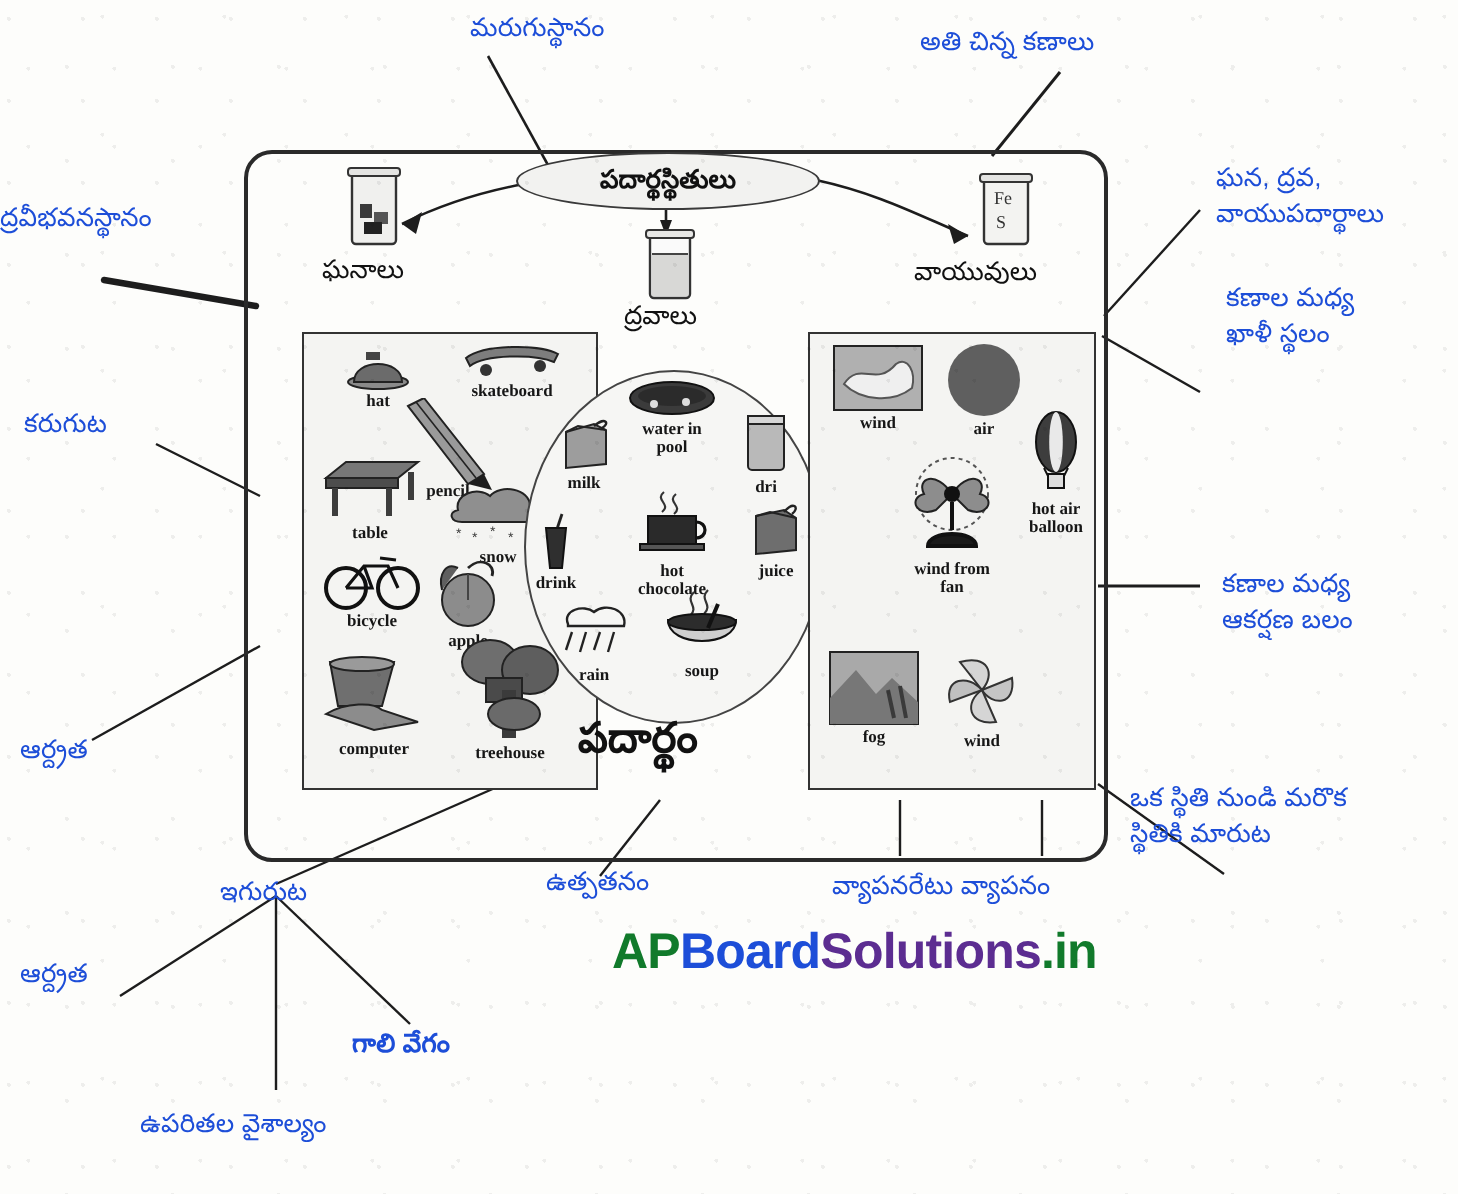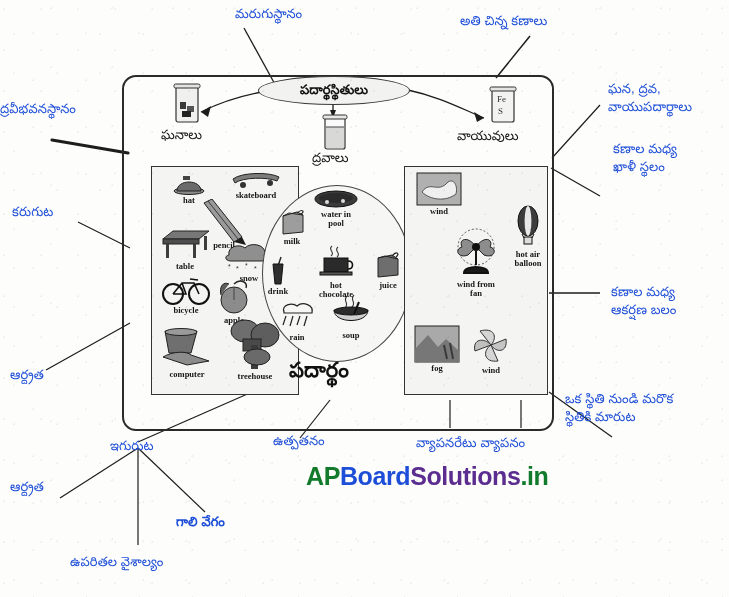--- a/index.html
+++ b/index.html
@@ -277,20 +277,27 @@
       <svg class="gl" width="46" height="20" viewBox="0 0 46 20">
         <ellipse cx="23" cy="10" rx="21" ry="8" fill="#3b3b3b" stroke="#111"></ellipse>
         <ellipse cx="23" cy="9" rx="17" ry="5" fill="#2b2b2b"></ellipse>
         <circle cx="14" cy="13" r="2" fill="#ddd"></circle>
           <circle cx="30" cy="12" r="2" fill="#ddd"></circle>
       </svg>
       <span class="cap">water in
 pool</span>
     </div>
 
+    <div class="item" style="left:100px;top:18px;width:40px;">
+      <svg class="gl" width="28" height="34" viewBox="0 0 28 34">
+        <rect x="5" y="4" width="18" height="27" rx="2" fill="#b9b9b9" stroke="#222"></rect>
+        <rect x="5" y="4" width="18" height="4" fill="#d6d6d6" stroke="#222"></rect>
+      </svg>
+      <span class="cap">dri</span>
+    </div>
 
     <div class="item" style="left:-6px;top:70px;width:42px;">
       <svg class="gl" width="20" height="30" viewBox="0 0 20 30">
         <line x1="13" y1="1" x2="10" y2="10" stroke="#222" stroke-width="1.4"></line>
         <path d="M5,8 L15,8 L13,28 L7,28 Z" fill="#2f2f2f" stroke="#111"></path>
       </svg>
       <span class="cap">drink</span>
     </div>
 
     <div class="item" style="left:44px;top:58px;width:58px;">
@@ -341,20 +348,26 @@
 
   <div class="panel gases">
     <div class="item" style="left:8px;top:5px;width:52px;">
       <svg class="gl" width="46" height="34" viewBox="0 0 46 34">
         <rect x="1" y="1" width="44" height="32" fill="#b0b0b0" stroke="#222"></rect>
         <path d="M6,20 C14,8 22,22 32,10 C38,6 42,14 40,22 C30,30 14,28 6,20 Z" fill="#efefef" stroke="#555"></path>
       </svg>
       <span class="cap">wind</span>
     </div>
 
+    <div class="item" style="left:65px;top:4px;width:44px;">
+      <svg class="gl" width="38" height="38" viewBox="0 0 38 38">
+        <circle cx="19" cy="19" r="18" fill="#5f5f5f"></circle>
+      </svg>
+      <span class="cap">air</span>
+    </div>
 
     <div class="item" style="left:103px;top:38px;width:40px;">
       <svg class="gl" width="28" height="44" viewBox="0 0 28 44">
         <ellipse cx="14" cy="16" rx="10" ry="15" fill="#3d3d3d" stroke="#111"></ellipse>
         <ellipse cx="14" cy="16" rx="3.4" ry="15" fill="#e9e9e9"></ellipse>
         <rect x="10" y="32" width="8" height="7" fill="#ddd" stroke="#111"></rect>
         <line x1="8" y1="29" x2="10" y2="33" stroke="#111"></line>
           <line x1="20" y1="29" x2="18" y2="33" stroke="#111"></line>
       </svg>
       <span class="cap">hot air

